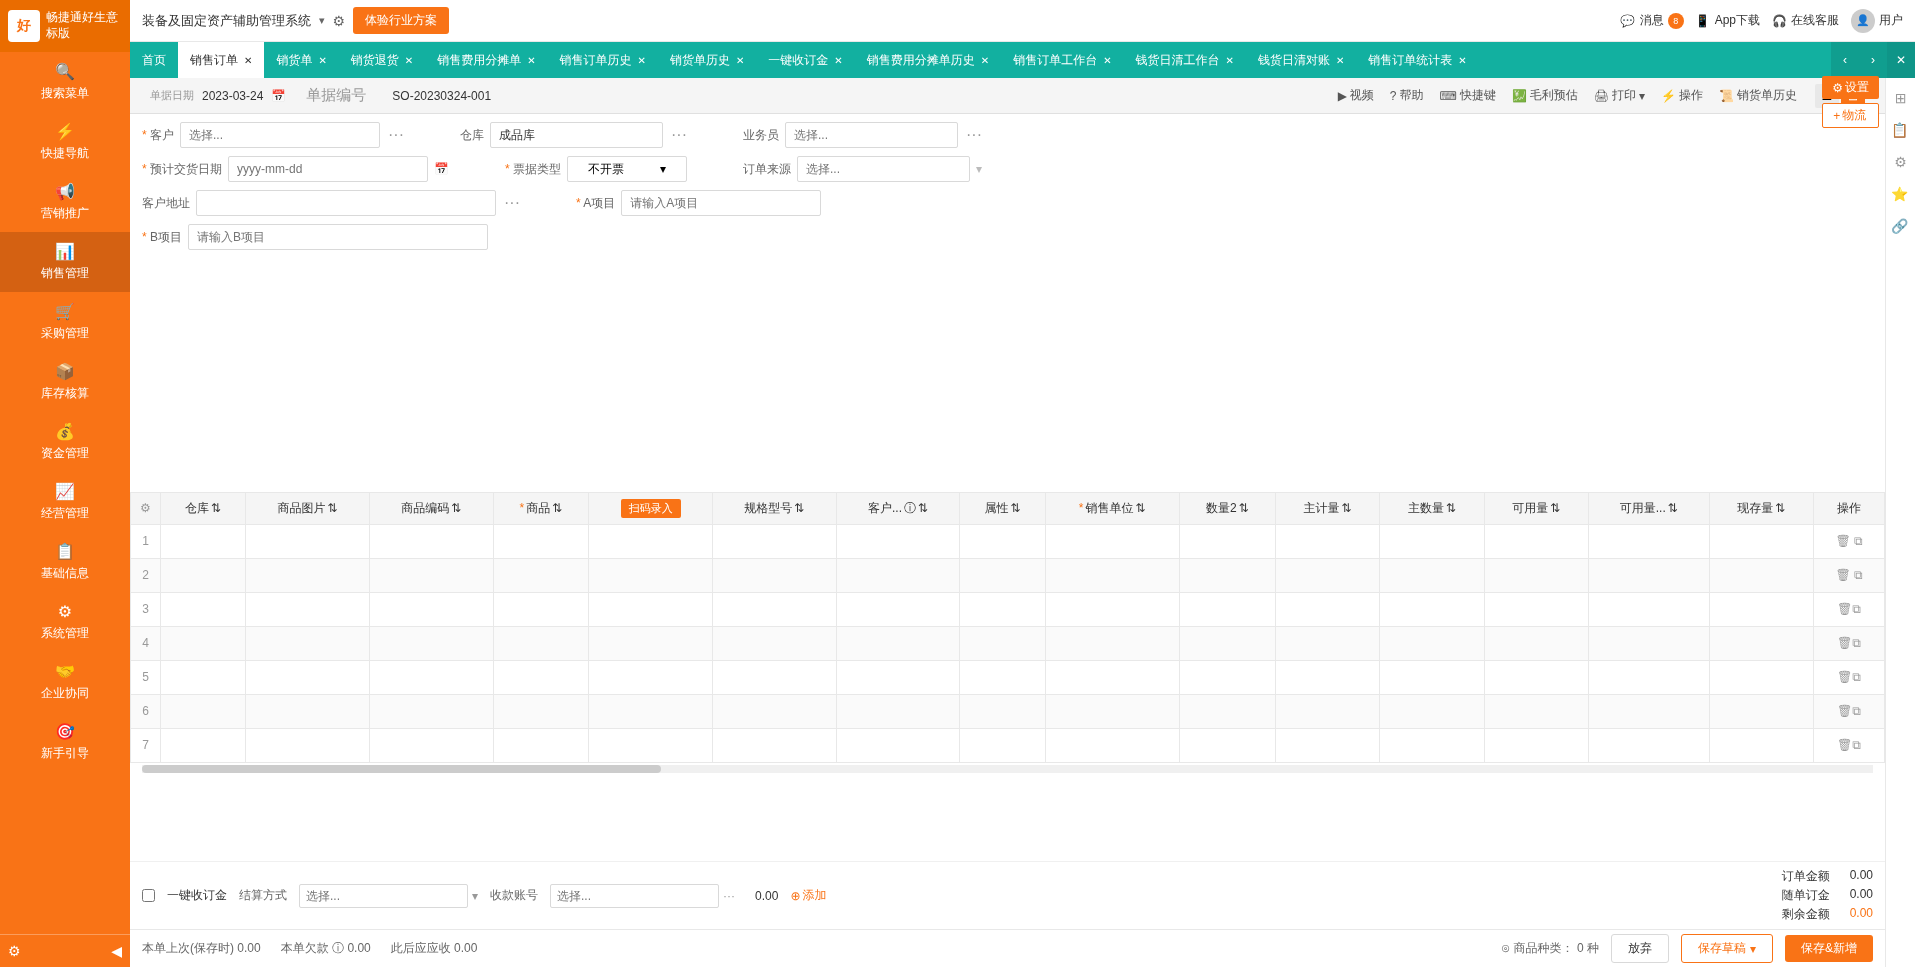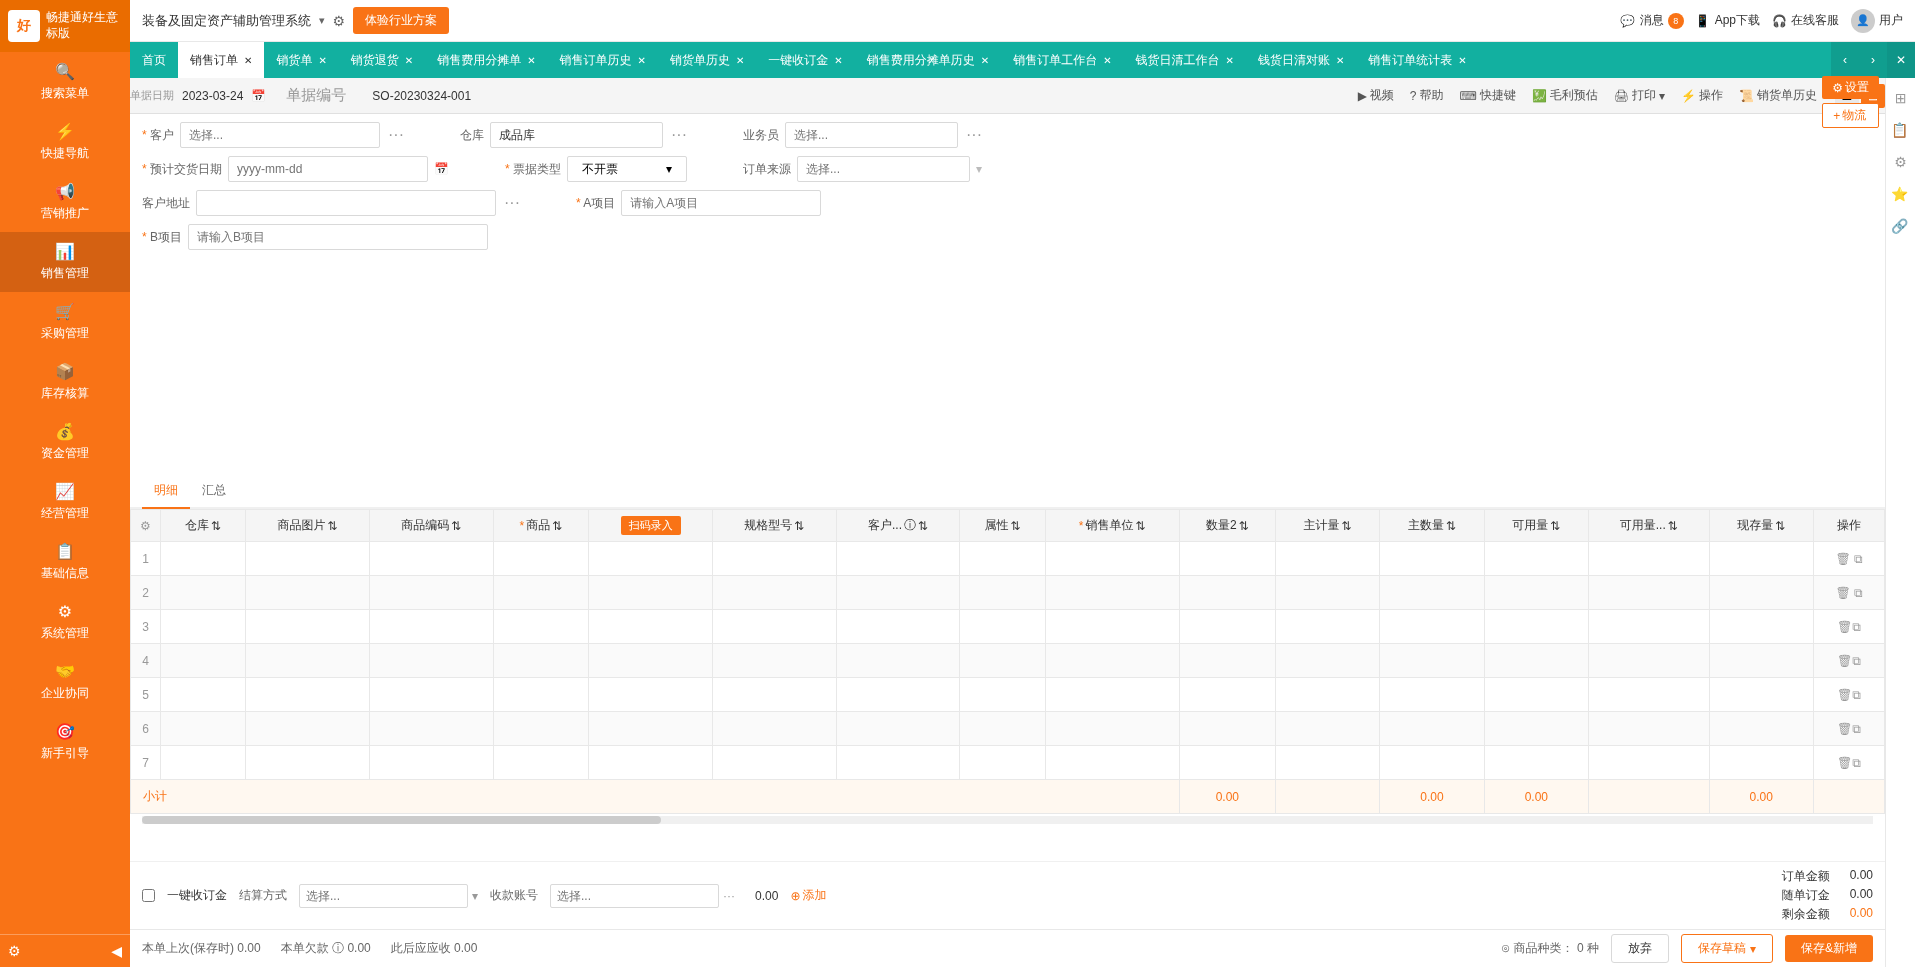--- a/index.html
+++ b/index.html
@@ -41,21 +41,21 @@
     .nav-arrow { width: 28px; height: 36px; display: flex; align-items: center; justify-content: center; color: white; cursor: pointer; background: rgba(0,0,0,0.1); }
     .nav-close-all { width: 28px; height: 36px; display: flex; align-items: center; justify-content: center; color: white; cursor: pointer; background: rgba(0,0,0,0.15); }
 
     
     .content { flex: 1; overflow-y: auto; background: #f0f2f5; padding: 0; display: flex; }
 
     
     .form-area { flex: 1; display: flex; flex-direction: column; background: white; margin: 0; overflow: hidden; }
 
     
-    .toolbar { height: 36px; background: #f5f5f5; border-bottom: 1px solid #e0e0e0; display: flex; align-items: center; padding: 0 0; gap: 8px; flex-shrink: 0; }
+    .toolbar { height: 36px; background: #f5f5f5; border-bottom: 1px solid #e0e0e0; display: flex; align-items: center; padding: 0 20px; gap: 8px; flex-shrink: 0; }
     .toolbar-item { display: flex; align-items: center; gap: 3px; color: #555; cursor: pointer; font-size: 11px; padding: 2px 6px; }
     .toolbar-icon-btn { width: 24px; height: 24px; display: flex; align-items: center; justify-content: center; background: #e8e8e8; border-radius: 2px; cursor: pointer; font-size: 12px; }
     .form-row { display: flex; align-items: center; gap: 16px; margin-bottom: 8px; }
     .form-row:last-child { margin-bottom: 0; }
     .form-field { display: flex; align-items: center; gap: 6px; }
     .form-label { color: #666; white-space: nowrap; flex-shrink: 0; }
     .form-label.required::before { content: '* '; color: #f97316; }
     .form-input { border: 1px solid #d9d9d9; border-radius: 2px; padding: 3px 8px; height: 26px; min-width: 120px; color: #333; background: white; }
     .form-input.wide { min-width: 200px; }
     .form-date-icon { color: #999; cursor: pointer; }
@@ -344,21 +344,21 @@
         </div>
 
         <div class="form-row">
           <div class="form-field">
             <span class="form-label required">预计交货日期</span>
             <input class="form-input wide" type="text" placeholder="yyyy-mm-dd" style="">
             <span class="form-date-icon">📅</span>
           </div>
           <div class="form-field" style="margin-left:40px;">
             <span class="form-label required">票据类型</span>
-            <div style="display:flex; align-items:center; gap:4px; border:1px solid #d9d9d9; border-radius:2px; padding:3px 14px; height:26px; min-width:120px; background:white;">
+            <div style="display:flex; align-items:center; gap:4px; border:1px solid #d9d9d9; border-radius:2px; padding:3px 20px; height:26px; min-width:120px; background:white;">
               <span>不开票</span>
               <span style="margin-left:auto;">▾</span>
             </div>
           </div>
           <div class="form-field" style="margin-left:40px;">
             <span class="form-label">订单来源</span>
             <input class="form-input" type="text" placeholder="选择..." style="">
             <span style="color:#bbb; cursor:pointer;">▾</span>
           </div>
         </div>
@@ -376,28 +376,20 @@
         </div>
 
         <div class="form-row">
           <div class="form-field">
             <span class="form-label required">B项目</span>
             <input class="form-input" type="text" style="min-width: 300px;" placeholder="请输入B项目">
           </div>
         </div>
       </div>
 
-      <div class="detail-tabs">
-        <div class="detail-tab active">
-          <span>明细</span>
-        </div>
-        <div class="detail-tab">
-          <span>汇总</span>
-        </div>
-      </div>
 
       <div class="table-wrapper">
         <table class="data-table">
           <thead>
             <tr>
               <th>
                 <span class="th-gear">⚙</span>
               </th>
               <th>
                 <span class="th-sort">
@@ -625,32 +617,20 @@
                 <td></td>
                 <td></td>
                 <td></td>
                 <td></td>
                 <td></td>
                 <td></td>
                 <td></td>
                 <td></td>
               <td><span style="cursor:pointer;color:#999;">🗑</span><span style="cursor:pointer;color:#999;">⧉</span></td>
             </tr>
-            <tr class="subtotal-row">
-              <td colspan="10" style="text-align:left; padding-left:12px; background:#fff8f0 !important;">
-                <span style="color:#f97316; font-weight:500;">小计</span>
-              </td>
-              <td class="value">0.00</td>
-              <td></td>
-              <td class="value">0.00</td>
-              <td class="value">0.00</td>
-              <td></td>
-              <td class="value">0.00</td>
-              <td></td>
-            </tr>
           </tbody>
         </table>
 
         <div class="scrollbar-track">
           <div class="scrollbar-thumb"></div>
         </div>
       </div>
 
       <div class="bottom-payment">
         <input type="checkbox" class="payment-checkbox" style="">

